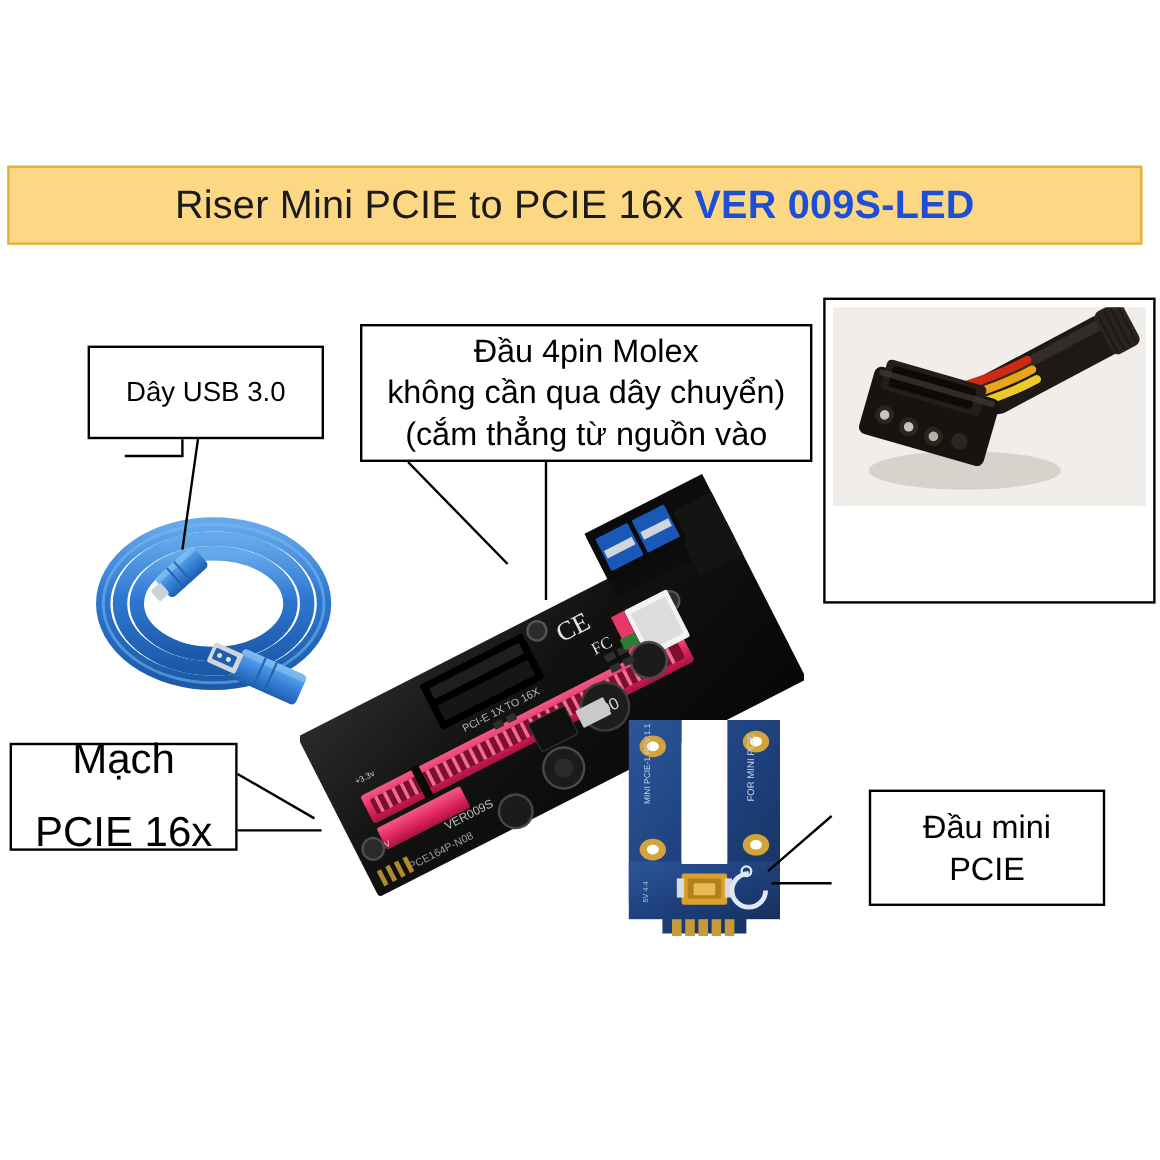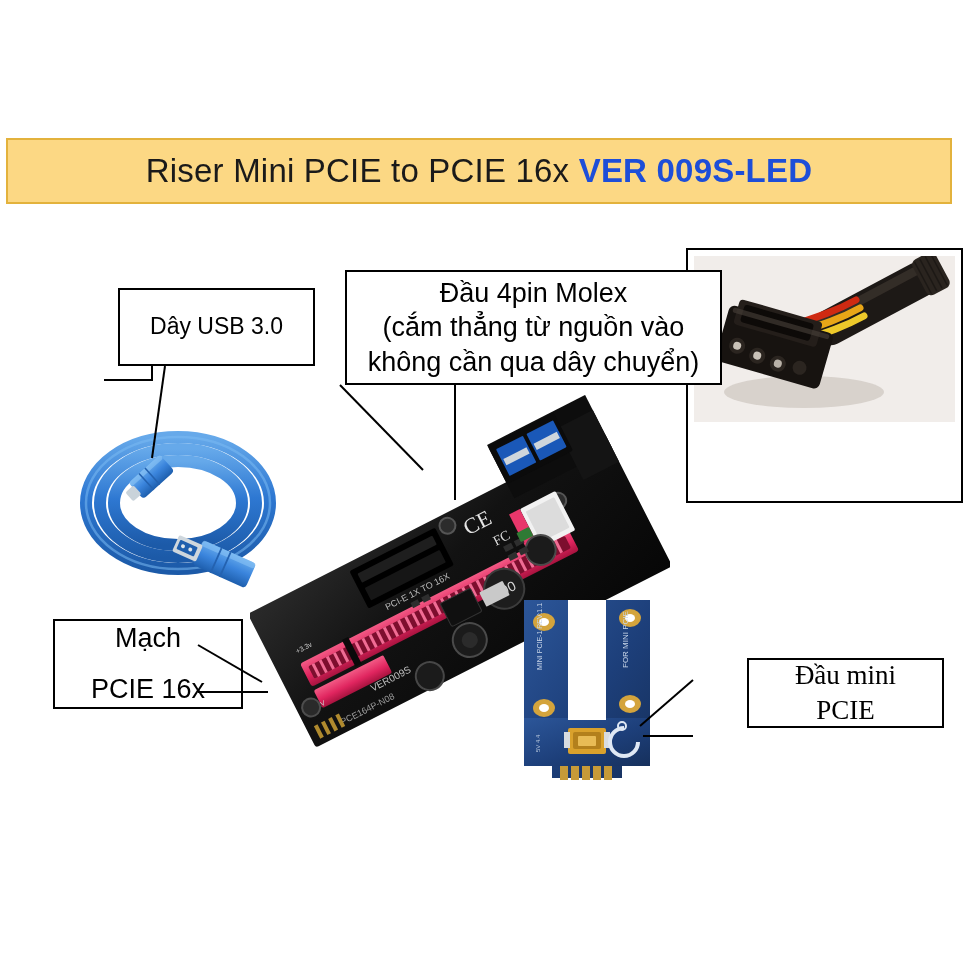--- a/index.html
+++ b/index.html
@@ -22,29 +22,28 @@
   }
   .banner-text .hl{color:#1d4ed8;font-weight:bold;}
 
   
   .callout{
     position:absolute;box-sizing:border-box;
     background:#ffffff;border:2px solid #000000;
     display:flex;flex-direction:column;align-items:center;justify-content:center;
     color:#000;line-height:1.28;text-align:center;
     z-index:6;
-    margin-left:45px;
   }
   .callout .ln{white-space:nowrap;}
 
   #cal-usb{left:73px;top:288px;width:197px;height:78px;font-size:23px;}
   #cal-molex{left:300px;top:270px;width:377px;height:115px;font-size:27px;}
   #cal-atx{left:688px;top:428px;width:273px;height:72px;font-size:20px;background:transparent;border:none;}
-  #cal-pcie16{left:8px;top:619px;width:190px;height:90px;font-size:27px;gap:16px;}
-  #cal-mini{left:702px;top:658px;width:197px;height:70px;font-size:27px;font-family:Liberation Serif, serif;}
+  #cal-pcie16{left:8px;top:619px;width:190px;height:90px;font-size:35px;gap:16px;}
+  #cal-mini{left:724px;top:658px;width:197px;height:97px;font-size:27px;}
 
   
   .photo-frame{
     position:absolute;left:686px;top:248px;width:277px;height:255px;
     border:2px solid #000;box-sizing:border-box;background:#fff;z-index:5;
   }
 
   
   .leaders{position:absolute;left:0;top:0;width:967px;height:967px;z-index:7;pointer-events:none;}
 
@@ -337,22 +336,22 @@
       <path d="M693 736 L643 736"></path>
     </g>
   </svg>
 
   <div class="callout" id="cal-usb">
     <div class="ln">Dây USB 3.0</div>
   </div>
 
   <div class="callout" id="cal-molex">
     <div class="ln">Đầu 4pin Molex</div>
+    <div class="ln">không cần qua dây chuyển)</div>
     <div class="ln">(cắm thẳng từ nguồn vào</div>
-    <div class="ln">không cần qua dây chuyển)</div>
   </div>
 
   <div class="callout" id="cal-atx">
   </div>
 
   <div class="callout" id="cal-pcie16">
     <div class="ln">Mạch</div>
     <div class="ln">PCIE 16x</div>
   </div>
 

